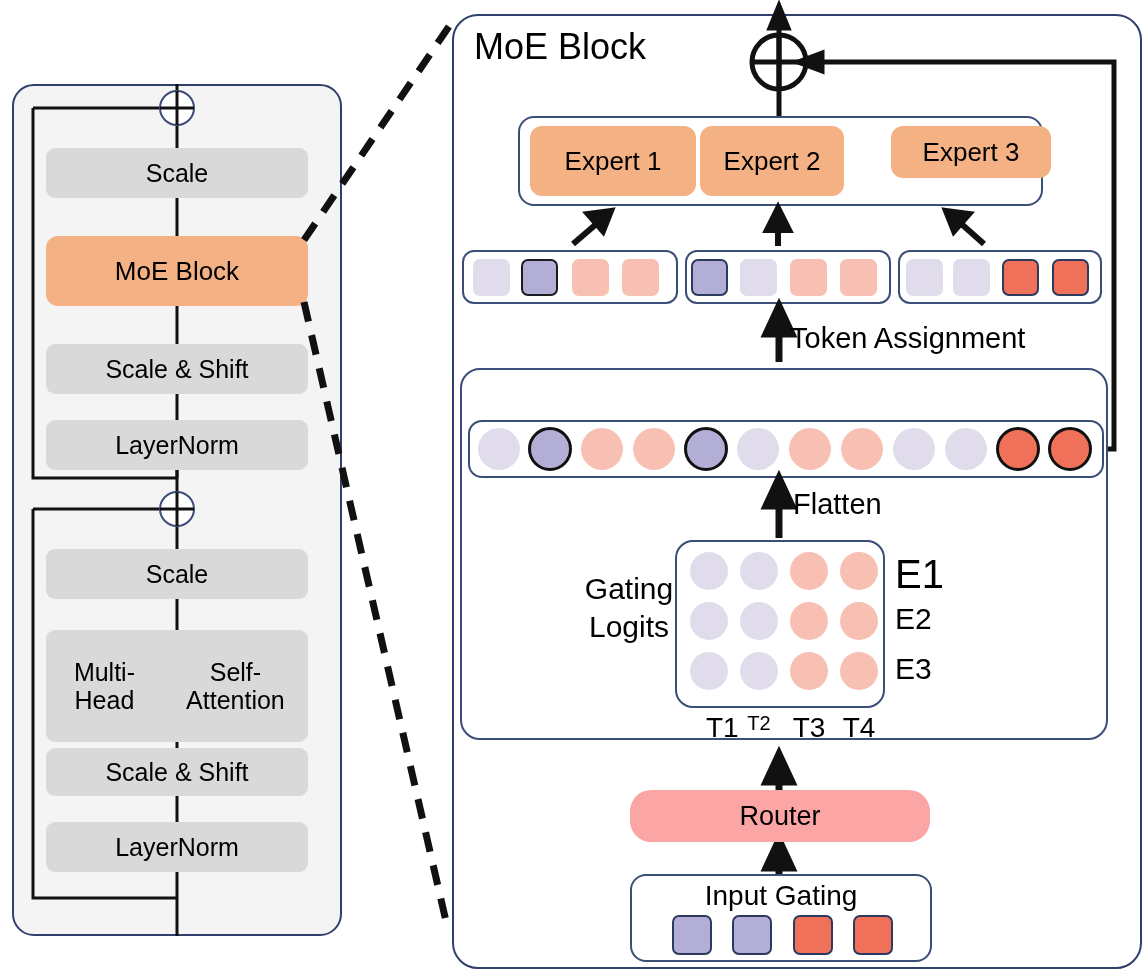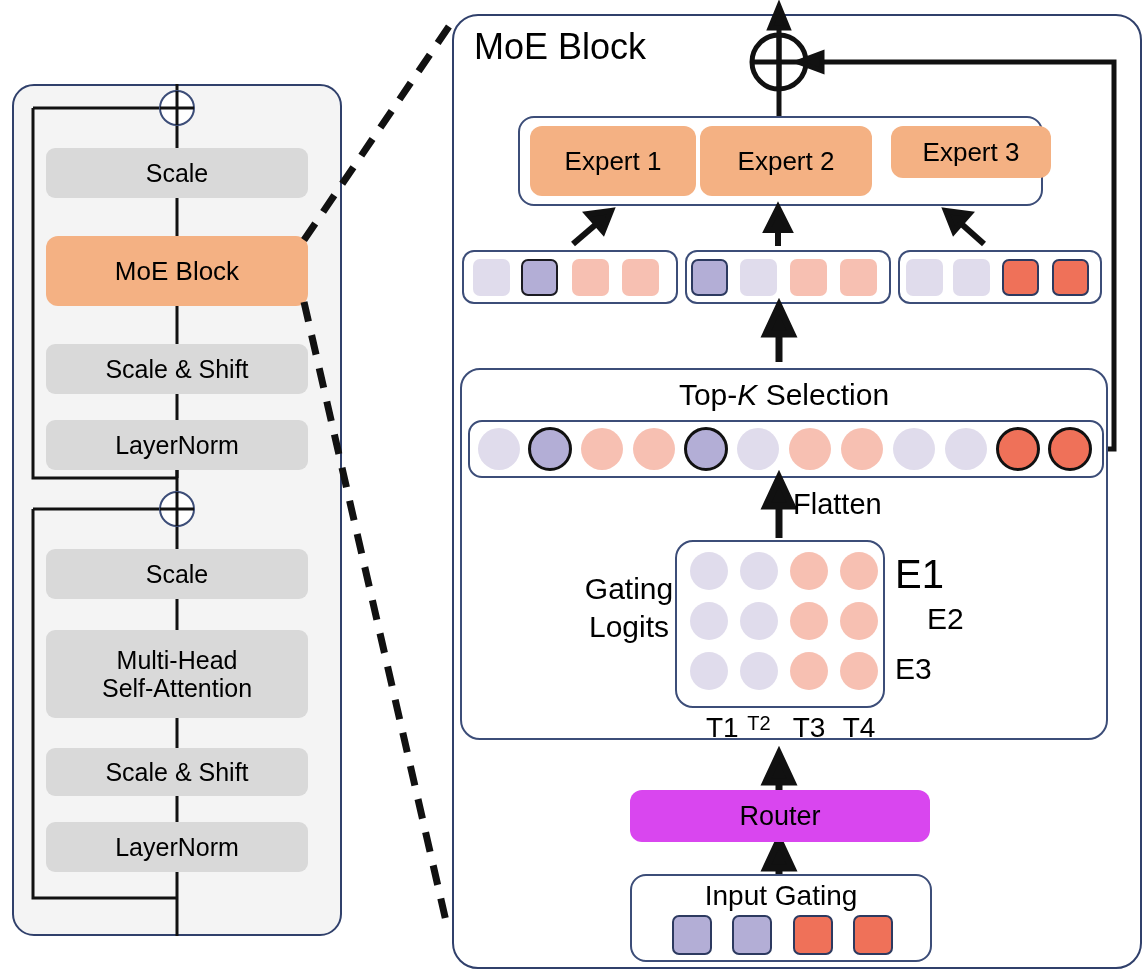--- a/index.html
+++ b/index.html
@@ -16,21 +16,21 @@
     background:#d9d9d9;border-radius:9px;
     display:flex;align-items:center;justify-content:center;
     text-align:center;color:#000;font-size:25px;line-height:1.12;
   }
   .orangeblock{
     background:#f4b183;border-radius:12px;
     display:flex;align-items:center;justify-content:center;
     text-align:center;color:#000;font-size:26px;
   }
   .yellowblock{
-    background:#d946ef;border-radius:12px;
+    background:#fca5a5;border-radius:21px;
     display:flex;align-items:center;justify-content:center;
     color:#000;font-size:27px;
   }
 
   .label{position:absolute;color:#000;}
 
   
   .tok{border-radius:7px;box-sizing:border-box;}
   .tok.sel{border:2.6px solid #1b1b22;}
   .tok.selblue{border:2.6px solid #2d3a60;}
@@ -105,21 +105,21 @@
   </div>
 
   <div class="abs grayblock" style="left:46px;top:420px;width:262px;height:50px;">
     <span>LayerNorm</span>
   </div>
 
   <div class="abs grayblock" style="left:46px;top:549px;width:262px;height:50px;">
     <span>Scale</span>
   </div>
 
-  <div class="abs grayblock" style="left:46px;top:630px;width:262px;height:88px;flex-direction:column;">
+  <div class="abs grayblock" style="left:46px;top:630px;width:262px;height:112px;flex-direction:row;">
     <span>Multi-Head</span>
     <span>Self-Attention</span>
   </div>
 
   <div class="abs grayblock" style="left:46px;top:748px;width:262px;height:48px;">
     <span>Scale &amp; Shift</span>
   </div>
 
   <div class="abs grayblock" style="left:46px;top:822px;width:262px;height:50px;">
     <span>LayerNorm</span>
@@ -155,21 +155,21 @@
       <path d="M1104,449 L1114,449 L1114,62 L812,62" fill="none"></path>
       <polygon points="798,62 822,53 822,71"></polygon>
     </g>
   </svg>
 
   <div class="abs subpanel" style="left:518px;top:116px;width:525px;height:90px;border-radius:16px;"></div>
 
   <div class="abs orangeblock" style="left:530px;top:126px;width:166px;height:70px;">
     <span>Expert 1</span>
   </div>
-  <div class="abs orangeblock" style="left:700px;top:126px;width:172px;height:70px;text-align:right;">
+  <div class="abs orangeblock" style="left:700px;top:126px;width:144px;height:70px;text-align:right;">
     <span>Expert 2</span>
   </div>
   <div class="abs orangeblock" style="left:872px;top:126px;width:160px;height:52px;margin-left:19px;">
     <span>Expert 3</span>
   </div>
 
   <svg width="1148" height="974" style="pointer-events:none;">
     <g stroke="#111" stroke-width="6" fill="#111">
 
       <line x1="573" y1="244" x2="601" y2="220"></line>
@@ -203,25 +203,23 @@
   <div class="abs tok" style="left:953px;top:259px;width:37px;height:37px;background:#e0dcec;"></div>
   <div class="abs tok selblue" style="left:1002px;top:259px;width:37px;height:37px;background:#ef7159;"></div>
   <div class="abs tok selblue" style="left:1052px;top:259px;width:37px;height:37px;background:#ef7159;"></div>
 
   <svg width="1148" height="974" style="pointer-events:none;">
     <g stroke="#111" stroke-width="7" fill="#111">
       <line x1="779" y1="362" x2="779" y2="326"></line>
       <polygon points="779,306 766,334 792,334"></polygon>
     </g>
   </svg>
+  <div class="label" style="left:790px;top:322px;font-size:29px;">Token Assignment</div>
 
   <div class="abs subpanel" style="left:460px;top:368px;width:648px;height:372px;border-radius:20px;"></div>
-  <div class="label" style="left:460px;top:378px;width:648px;text-align:center;font-size:30px;">
-    <span>Top-</span><span style="font-style:italic;">K</span><span> Selection</span>
-  </div>
 
   <div class="abs subpanel" style="left:468px;top:420px;width:636px;height:58px;border-radius:14px;"></div>
   <div class="abs circ" style="left:478px;top:428px;width:42px;height:42px;background:#e0dcec;"></div>
   <div class="abs circ sel" style="left:528px;top:427px;width:44px;height:44px;background:#b3aed6;"></div>
   <div class="abs circ" style="left:581px;top:428px;width:42px;height:42px;background:#f7c0b2;"></div>
   <div class="abs circ" style="left:633px;top:428px;width:42px;height:42px;background:#f7c0b2;"></div>
   <div class="abs circ sel" style="left:684px;top:427px;width:44px;height:44px;background:#b3aed6;"></div>
   <div class="abs circ" style="left:737px;top:428px;width:42px;height:42px;background:#e0dcec;"></div>
   <div class="abs circ" style="left:789px;top:428px;width:42px;height:42px;background:#f7c0b2;"></div>
   <div class="abs circ" style="left:841px;top:428px;width:42px;height:42px;background:#f7c0b2;"></div>
@@ -254,21 +252,21 @@
   <div class="abs circ" style="left:740px;top:602px;width:38px;height:38px;background:#e0dcec;"></div>
   <div class="abs circ" style="left:790px;top:602px;width:38px;height:38px;background:#f7c0b2;"></div>
   <div class="abs circ" style="left:840px;top:602px;width:38px;height:38px;background:#f7c0b2;"></div>
 
   <div class="abs circ" style="left:690px;top:652px;width:38px;height:38px;background:#e0dcec;"></div>
   <div class="abs circ" style="left:740px;top:652px;width:38px;height:38px;background:#e0dcec;"></div>
   <div class="abs circ" style="left:790px;top:652px;width:38px;height:38px;background:#f7c0b2;"></div>
   <div class="abs circ" style="left:840px;top:652px;width:38px;height:38px;background:#f7c0b2;"></div>
 
   <div class="label" style="left:895px;top:552px;font-size:40px;">E1</div>
-  <div class="label" style="left:895px;top:602px;font-size:30px;margin-left:32px;">E2</div>
+  <div class="label" style="left:895px;top:602px;font-size:30px;">E2</div>
   <div class="label" style="left:895px;top:652px;font-size:30px;">E3</div>
 
   <div class="label" style="left:706px;top:712px;width:38px;text-align:left;font-size:28px;">T1</div>
   <div class="label" style="left:740px;top:712px;width:38px;text-align:center;font-size:20px;">T2</div>
   <div class="label" style="left:790px;top:712px;width:38px;text-align:center;font-size:28px;">T3</div>
   <div class="label" style="left:840px;top:712px;width:38px;text-align:center;font-size:28px;">T4</div>
 
   <svg width="1148" height="974" style="pointer-events:none;">
     <g stroke="#111" stroke-width="7" fill="#111">
       <line x1="779" y1="793" x2="779" y2="775"></line>

